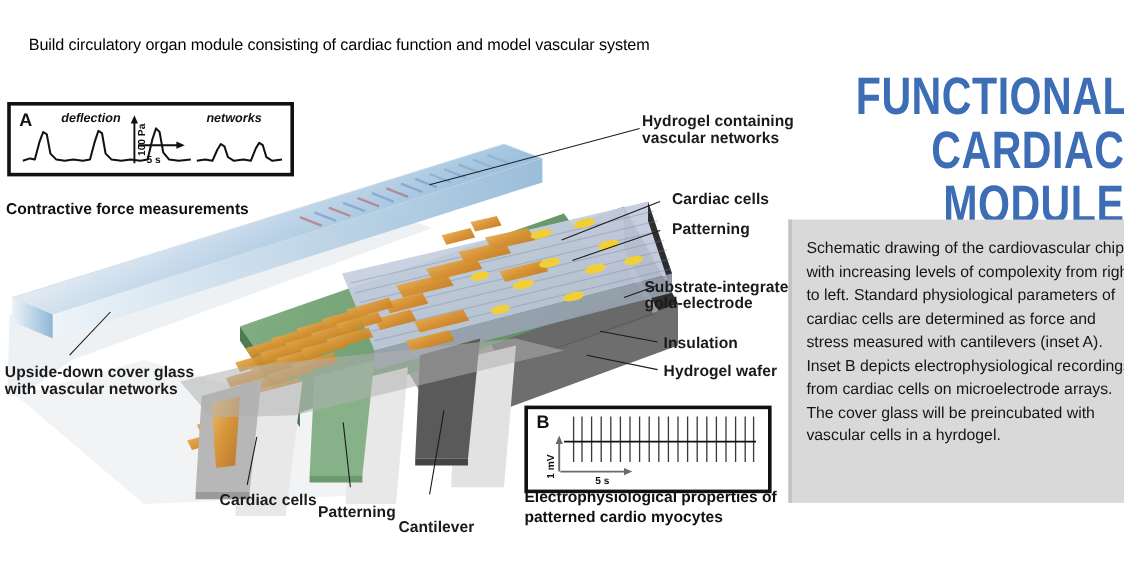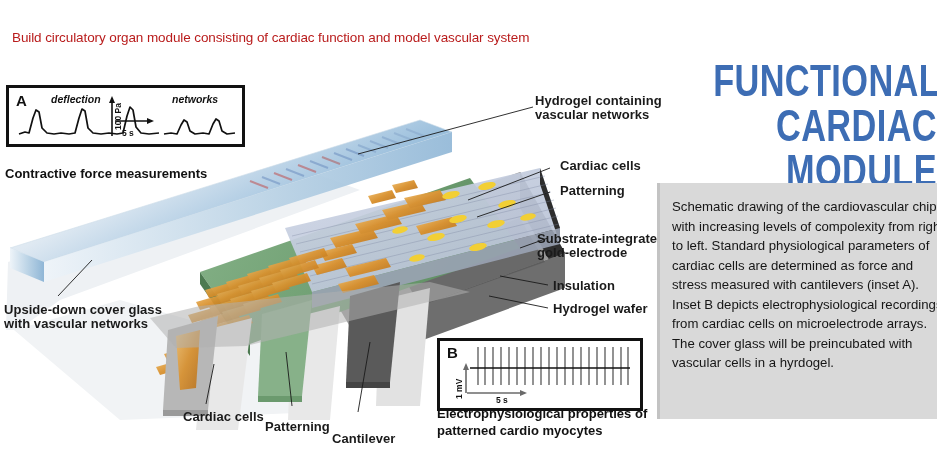--- a/index.html
+++ b/index.html
@@ -5,22 +5,22 @@
   html,body{margin:0;padding:0;background:#ffffff;}
   body{
     width:937px;height:475px;position:relative;overflow:hidden;
     font-family:"Liberation Sans", sans-serif;
     color:#1a1a1a;
   }
   .root{position:absolute;inset:0;}
 
   
   .headline{
-    position:absolute;left:12px;top:30px;
-    font-size:13.5px;letter-spacing:-0.1px;color:#b91c1c;
+    position:absolute;left:24px;top:30px;
+    font-size:13.5px;letter-spacing:-0.1px;color:#000000;
     white-space:nowrap;
   }
 
   
   .right-col{position:absolute;left:650px;top:58px;width:287px;height:370px;}
   .module-title{
     position:absolute;left:0;top:0;width:287px;
     text-align:right;
     color:#3d6db4;
     font-family:"Liberation Sans Narrow","Liberation Sans",sans-serif;

